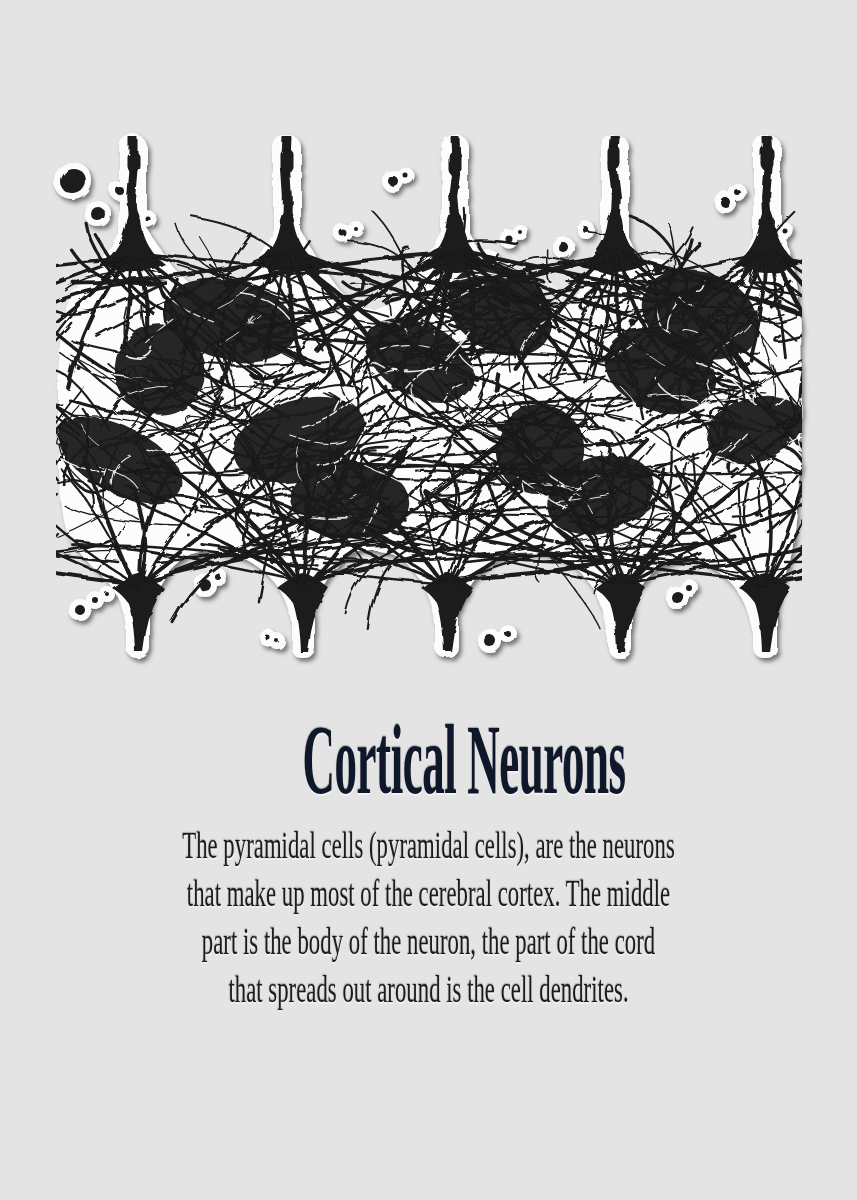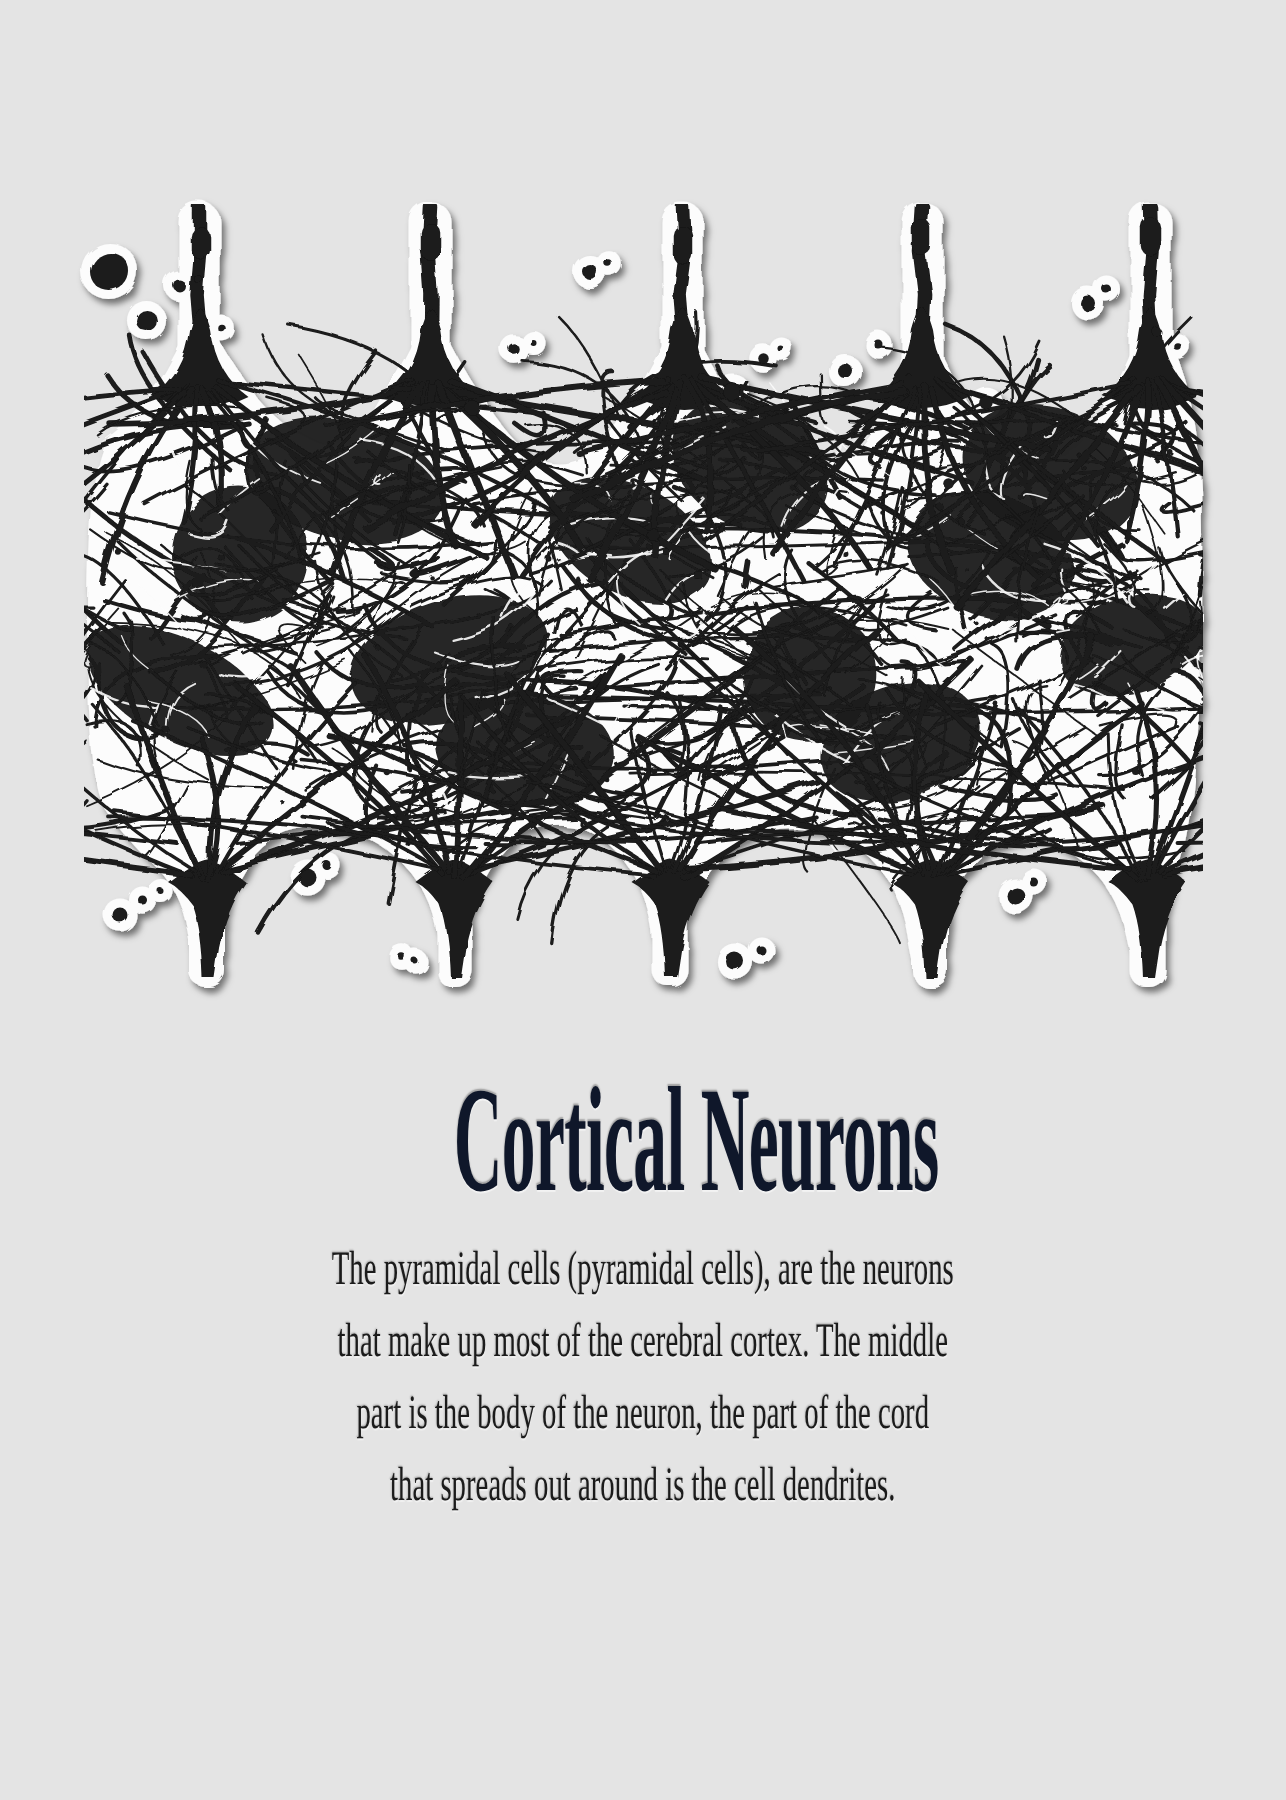--- a/index.html
+++ b/index.html
@@ -24,21 +24,21 @@
   .title-inner{
     display:inline-block;
     transform:scaleX(0.45);
     transform-origin:50% 50%;
     letter-spacing:-1px;
     text-shadow:0.5px 1.5px 1px rgba(255,255,255,0.55), -0.5px -1px 1.5px rgba(0,0,0,0.30);
   }
   .desc-wrap{
     position:absolute;left:0;top:821px;width:100%;
     text-align:center;color:#1b1b1b;
-    font-size:32px;line-height:48px;font-weight:400;
+    font-size:38px;line-height:48px;font-weight:400;
     white-space:nowrap;
   }
   .desc-scale{
     transform:scaleX(0.60);
     transform-origin:50% 50%;
     text-shadow:0.5px 1.5px 1px rgba(255,255,255,0.5), -0.5px -1px 1.5px rgba(0,0,0,0.28);
   }
   .desc-line{display:block;}
 </style>
 </head>

